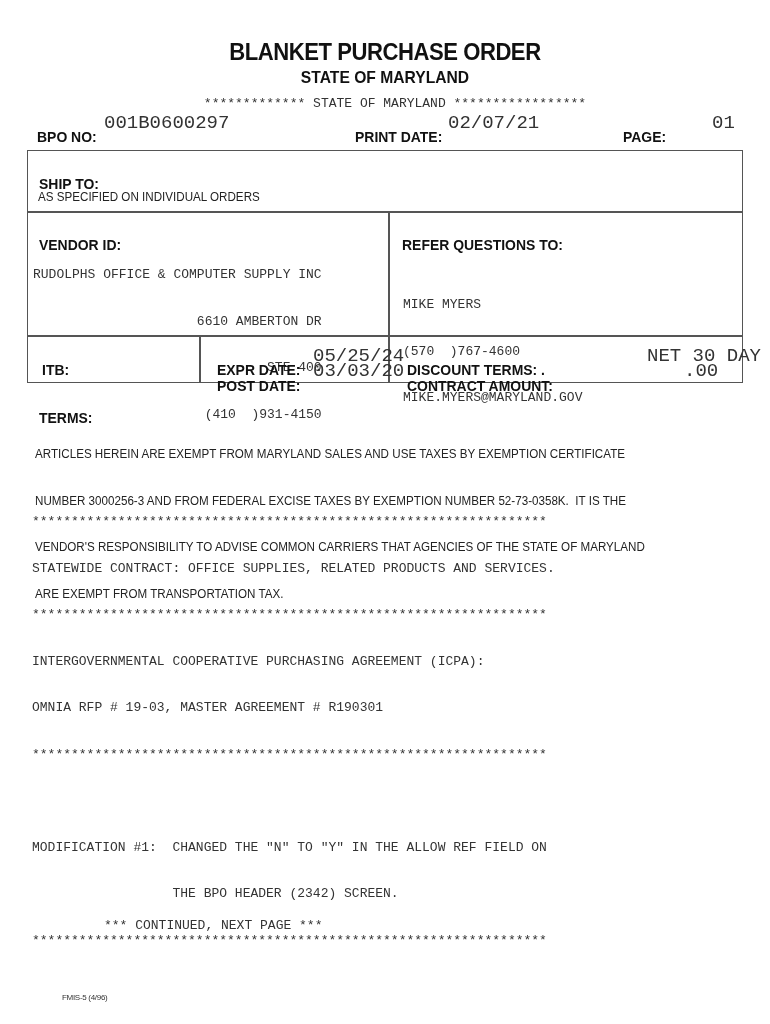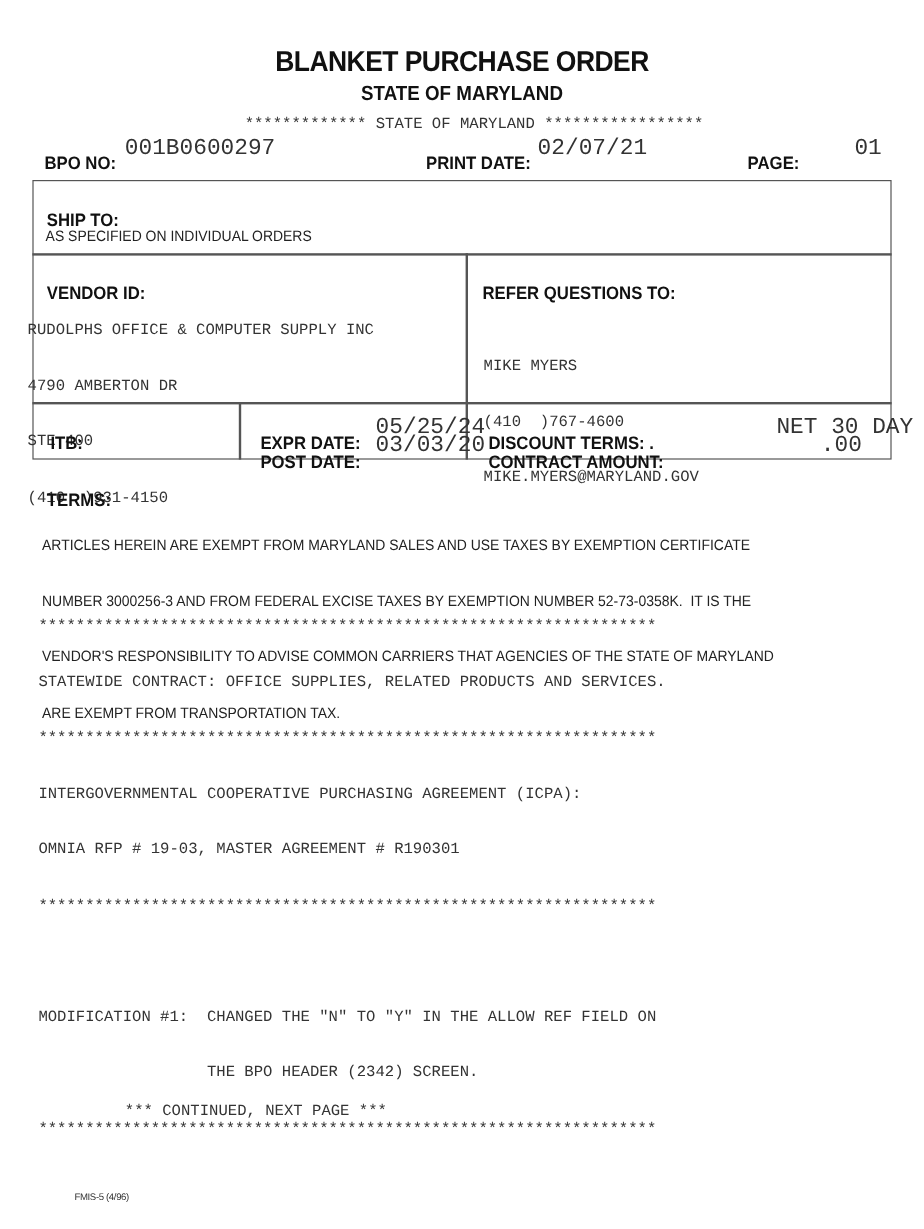--- a/index.html
+++ b/index.html
@@ -47,33 +47,33 @@
 <div class="line" style="left:199px; top:335px; width:1.5px; height:48px;"></div>
 
 <div class="abs" style="left:30px; top:157px;">
   <span class="lbl">SHIP TO:</span>
 </div>
 <div class="abs small-sans" style="left:38px; top:190px;">AS SPECIFIED ON INDIVIDUAL ORDERS</div>
 
 <div class="abs" style="left:30px; top:218px;">
   <span class="lbl">VENDOR ID:</span>
 </div>
-<div class="abs body-mono" style="left:23px; top:236px;">
+<div class="abs body-mono" style="left:33px; top:236px;text-align:right;">
   <div>RUDOLPHS OFFICE &amp; COMPUTER SUPPLY INC</div>
-  <div>4790 AMBERTON DR</div>
+  <div>6610 AMBERTON DR</div>
   <div>STE 400</div>
   <div>(410  )931-4150</div>
 </div>
 
 <div class="abs" style="left:393px; top:218px;">
   <span class="lbl">REFER QUESTIONS TO:</span>
 </div>
 <div class="abs body-mono" style="left:403px; top:266px;font-family:Liberation Mono, monospace;">
   <div>MIKE MYERS</div>
-  <div>(410  )767-4600</div>
+  <div>(570  )767-4600</div>
   <div>MIKE.MYERS@MARYLAND.GOV</div>
 </div>
 
 <div class="abs" style="left:33px; top:343px;">
   <span class="lbl">ITB:</span>
 </div>
 
 <div class="abs" style="left:208px; top:343px;">
   <span class="lbl">EXPR DATE:</span>
 </div>

